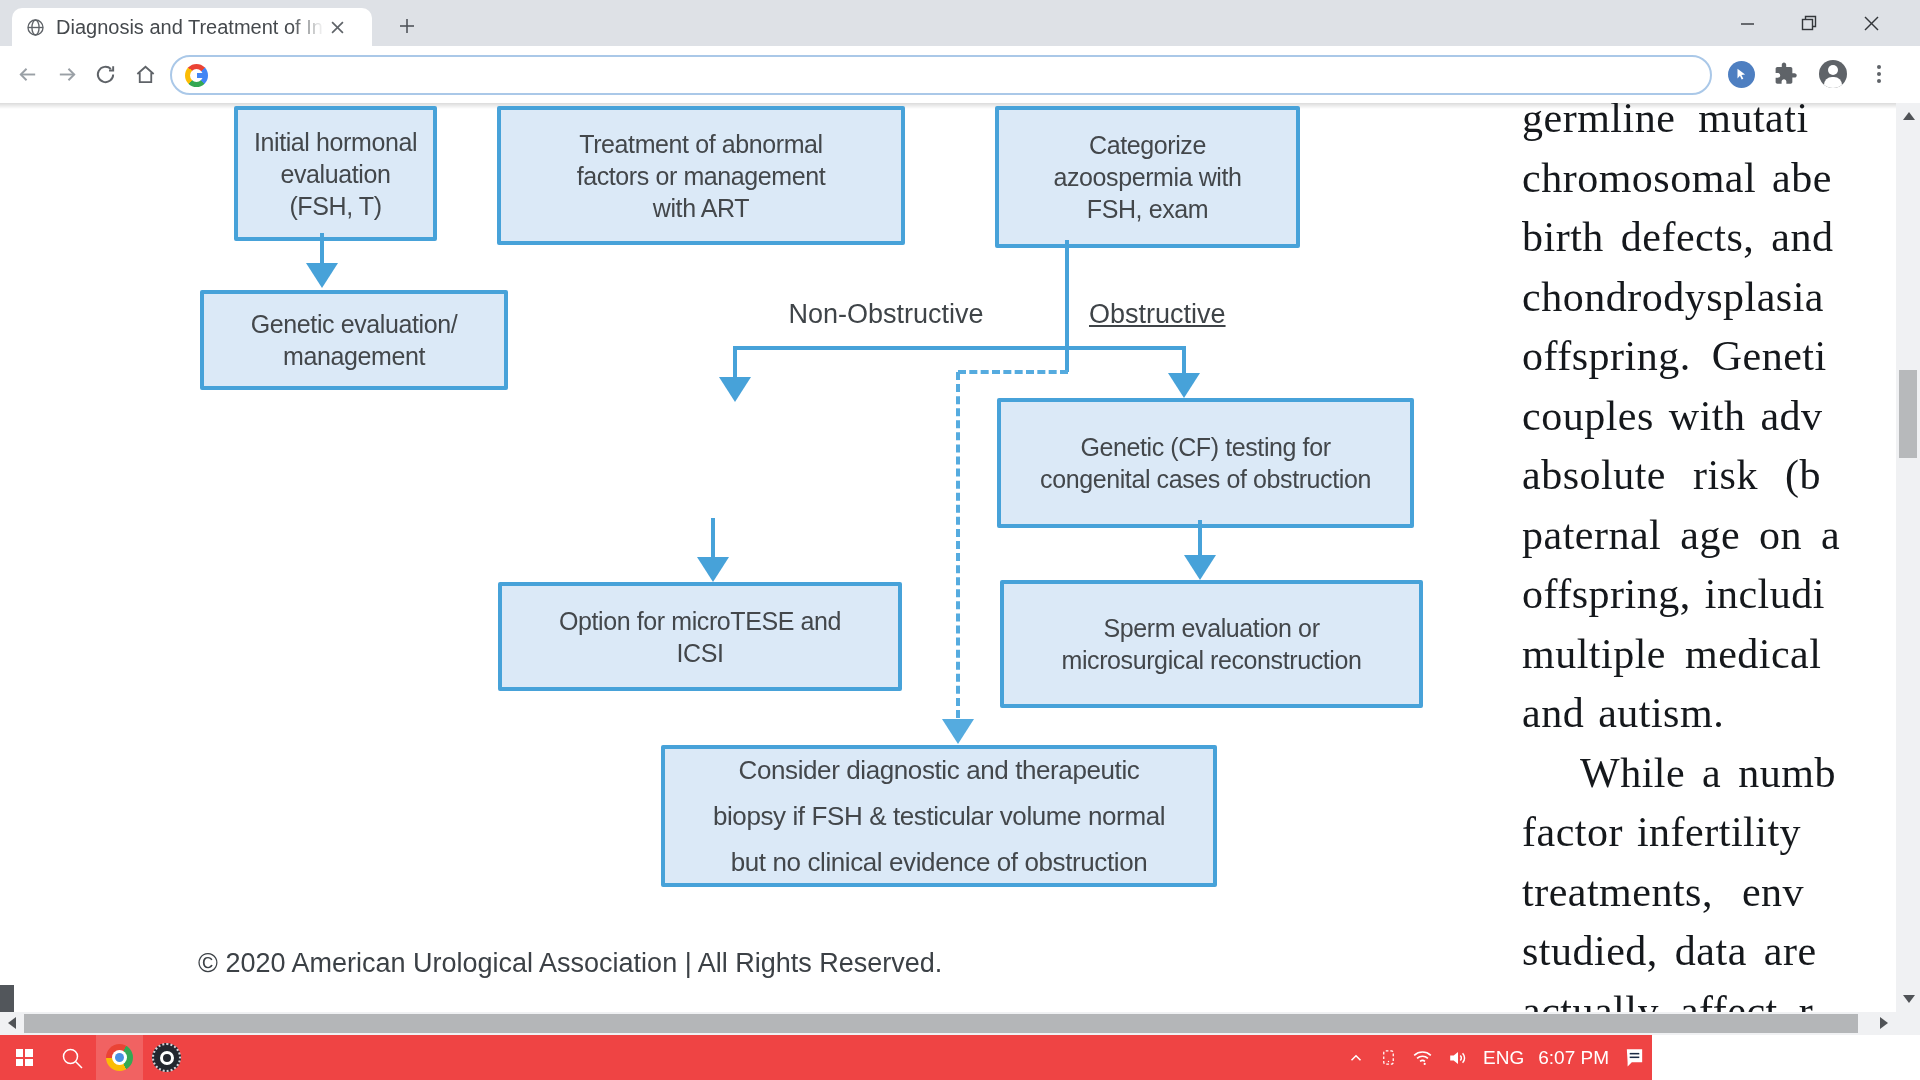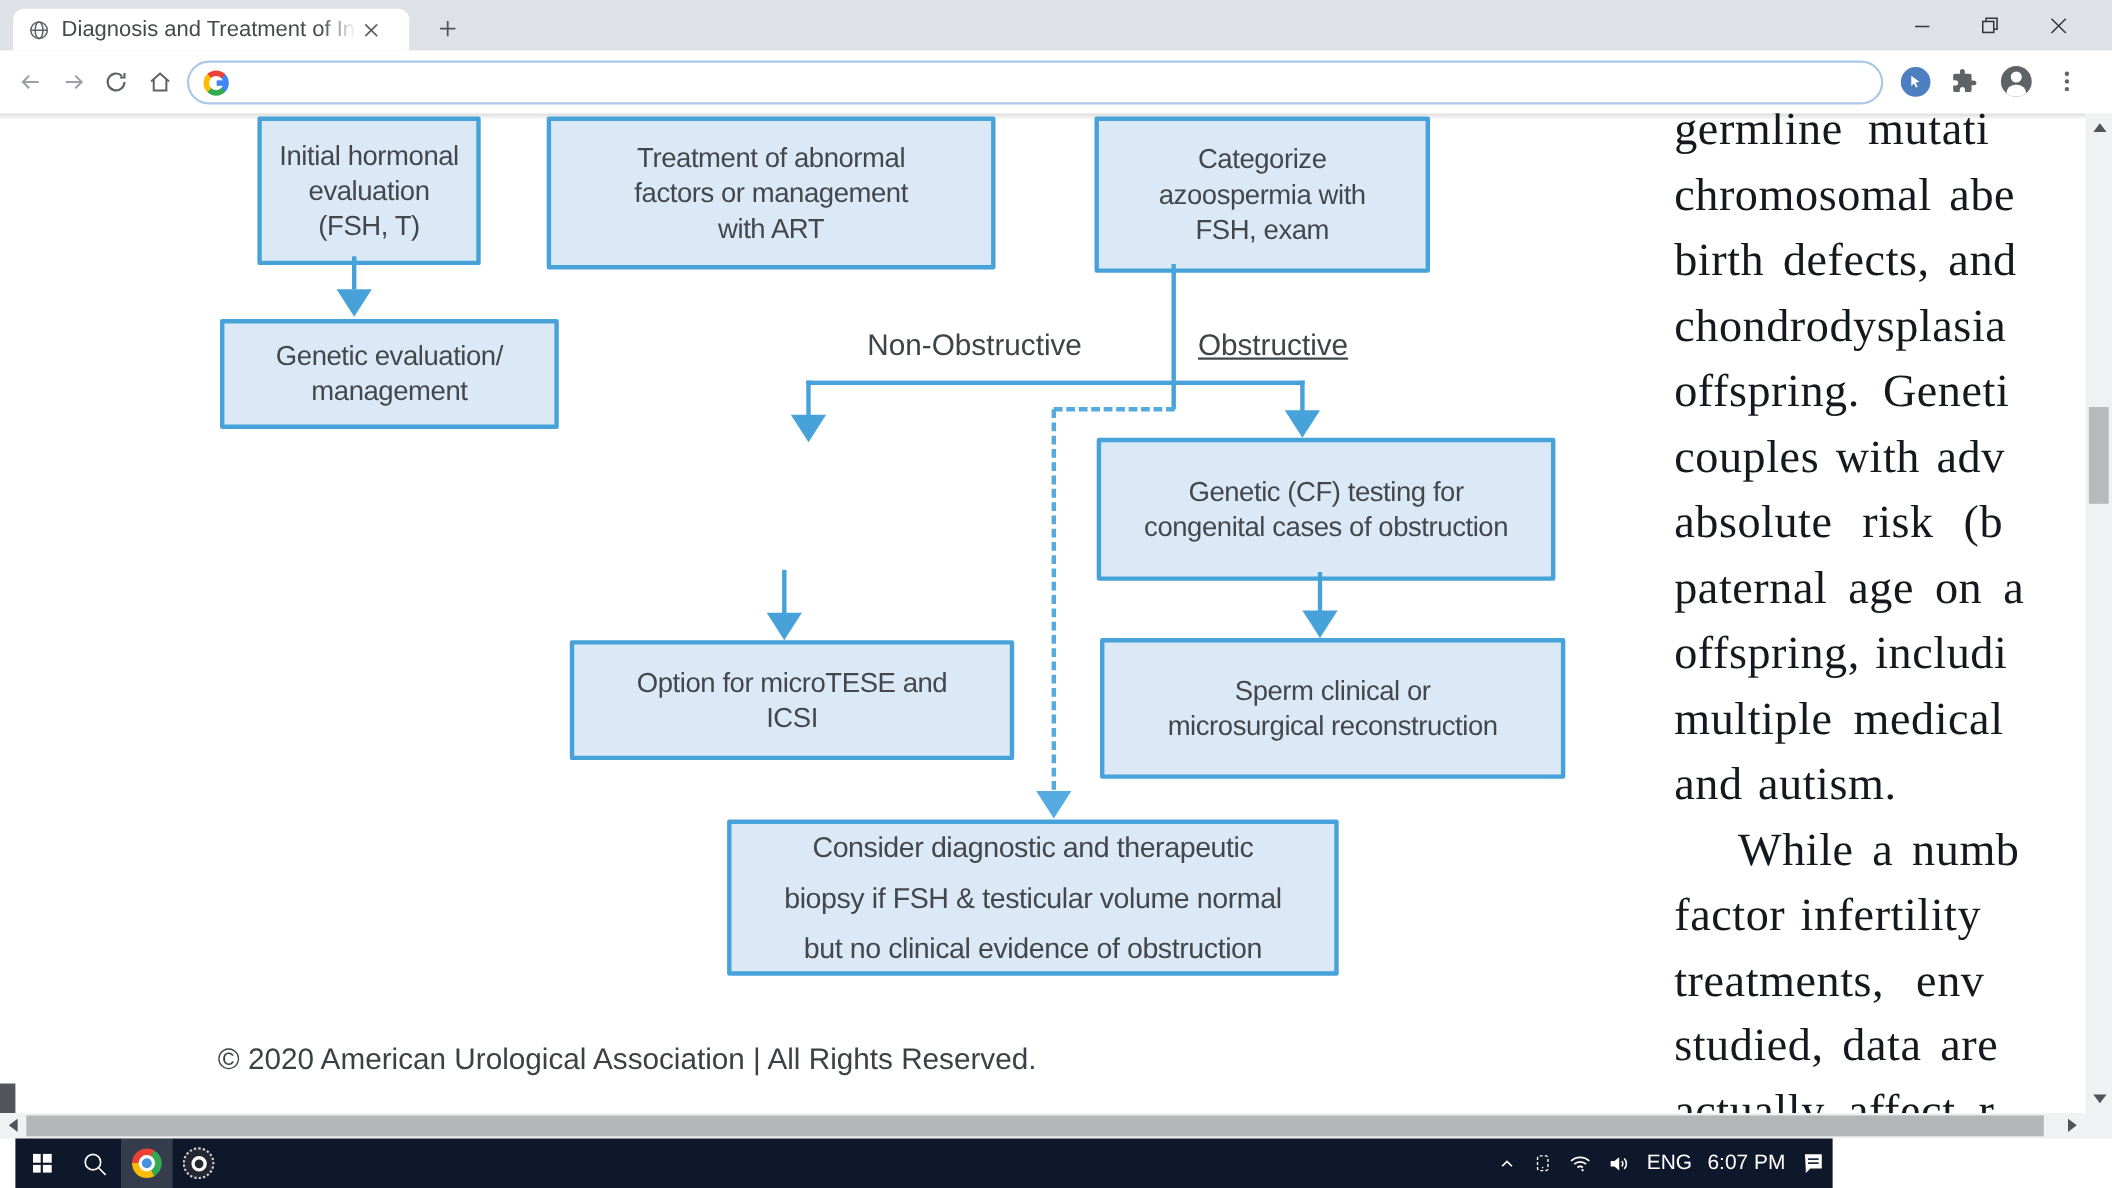--- a/index.html
+++ b/index.html
@@ -44,21 +44,21 @@
   .fbox{position:absolute;background:#dbe9f7;border:4px solid #47a2d9;border-radius:2px;
         display:flex;align-items:center;justify-content:center;text-align:center;overflow:hidden;
         color:#43474b;font-size:25px;line-height:32px;letter-spacing:-0.4px;}
   .fbox span{white-space:pre;}
   .bx-initial{left:234px;top:3px;width:195px;height:127px;}
   .bx-treatment{left:497px;top:3px;width:400px;height:131px;}
   .bx-categorize{left:995px;top:3px;width:297px;height:134px;}
   .bx-further{left:200px;top:187px;width:300px;height:92px;}
   .bx-genetic{left:520px;top:300px;width:388px;height:115px;}
   .bx-geneticcf{left:997px;top:295px;width:409px;height:122px;}
-  .bx-microtese{left:518px;top:479px;width:396px;height:101px;}
+  .bx-microtese{left:498px;top:479px;width:396px;height:101px;}
   .bx-sperm{left:1000px;top:477px;width:415px;height:120px;}
   .bx-consider{left:661px;top:642px;width:548px;height:134px;font-size:26px;line-height:46px;}
   
   .vline{position:absolute;width:4px;background:#47a2d9;}
   .hline{position:absolute;height:4px;background:#47a2d9;}
   .dashv{position:absolute;width:0;border-left:4px dashed #55abdf;}
   .dashh{position:absolute;height:0;border-top:4px dashed #55abdf;}
   .ahead{position:absolute;width:0;height:0;border-left:16px solid transparent;
          border-right:16px solid transparent;border-top:25px solid #47a2d9;}
   .blabel{position:absolute;top:196px;color:#3f4448;font-size:27px;}
@@ -73,21 +73,21 @@
   .vthumb{position:absolute;left:3px;top:267px;width:18px;height:88px;background:#b7b9bb;}
   .sarrow{position:absolute;width:0;height:0;}
   .up{left:7px;top:9px;border-left:6px solid transparent;border-right:6px solid transparent;border-bottom:8px solid #505357;}
   .down{left:7px;bottom:9px;border-left:6px solid transparent;border-right:6px solid transparent;border-top:8px solid #505357;}
   .hscroll{position:absolute;left:0;top:1012px;width:1896px;height:23px;background:#f0f1f3;}
   .hthumb{position:absolute;left:24px;top:2px;width:1834px;height:19px;background:#b4b6b8;}
   .left{left:8px;top:5px;border-top:6px solid transparent;border-bottom:6px solid transparent;border-right:8px solid #505357;}
   .right{right:8px;top:5px;border-top:6px solid transparent;border-bottom:6px solid transparent;border-left:8px solid #505357;}
   .scorner{position:absolute;left:1896px;top:1012px;width:24px;height:23px;background:#f0f1f3;}
   
-  .taskbar{position:absolute;left:14px;top:1035px;width:1652px;height:45px;background:#0f172a;}
+  .taskbar{position:absolute;left:0;top:1035px;width:1652px;height:45px;background:#ef4444;}
   .tbtn{position:absolute;top:0;height:45px;display:flex;align-items:center;justify-content:center;}
   .tb-start{left:0;width:48px;}
   .tb-search{left:48px;width:48px;}
   .tb-chrome{left:96px;width:47px;background:rgba(255,255,255,.16);}
   .tb-rec{left:143px;width:47px;}
   .win-flag{width:17px;height:17px;display:grid;grid-template-columns:1fr 1fr;grid-template-rows:1fr 1fr;gap:2px;}
   .win-flag i{background:#fff;}
   .chrome-logo{width:27px;height:27px;border-radius:50%;position:relative;
     background:conic-gradient(from -90deg,#ea4335 0 120deg,#34a853 120deg 240deg,#fbbc05 240deg 360deg);}
   .chrome-logo::before{content:"";position:absolute;inset:6px;background:#fff;border-radius:50%;}
@@ -226,21 +226,21 @@
       </div>
     <div class="fbox bx-geneticcf">
         <span>Genetic (CF) testing for
 congenital cases of obstruction</span>
       </div>
     <div class="fbox bx-microtese">
         <span>Option for microTESE and
 ICSI</span>
       </div>
     <div class="fbox bx-sperm">
-        <span>Sperm clinical or
+        <span>Sperm evaluation or
 microsurgical reconstruction</span>
       </div>
     <div class="fbox bx-consider">
         <span>Consider diagnostic and therapeutic
 biopsy if FSH &amp; testicular volume normal
 but no clinical evidence of obstruction</span>
       </div>
 
     <div class="vline" style="left:320px;top:130px;height:30px;"></div>
     <div class="ahead" style="left:306px;top:160px;"></div>

